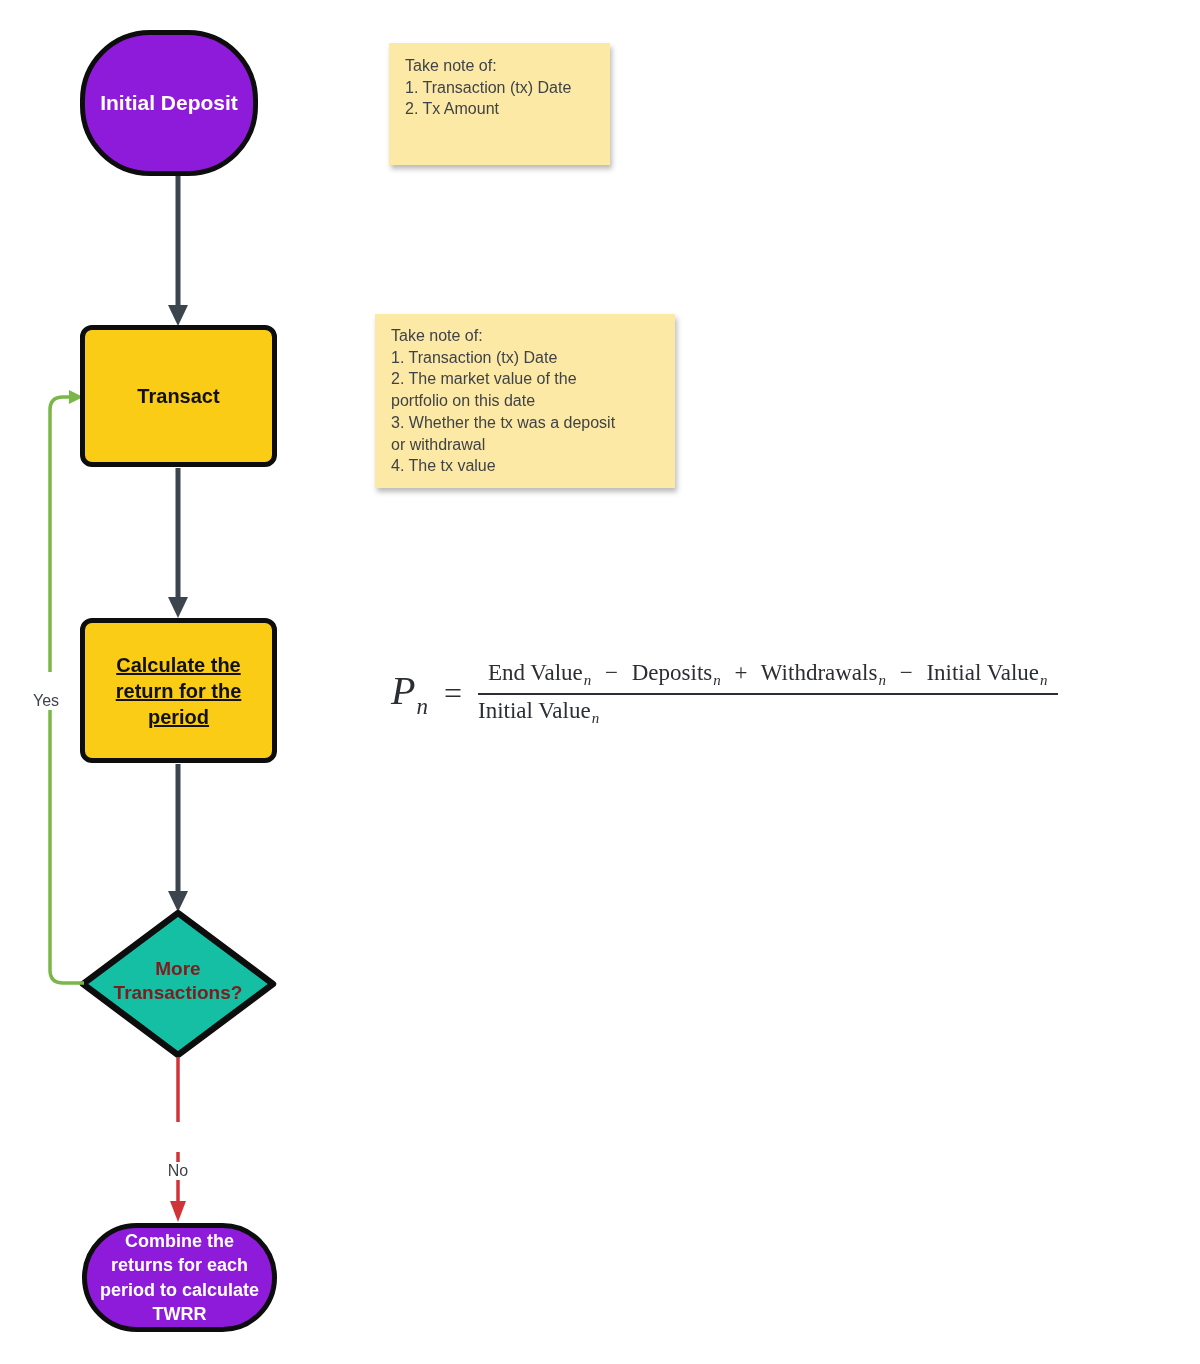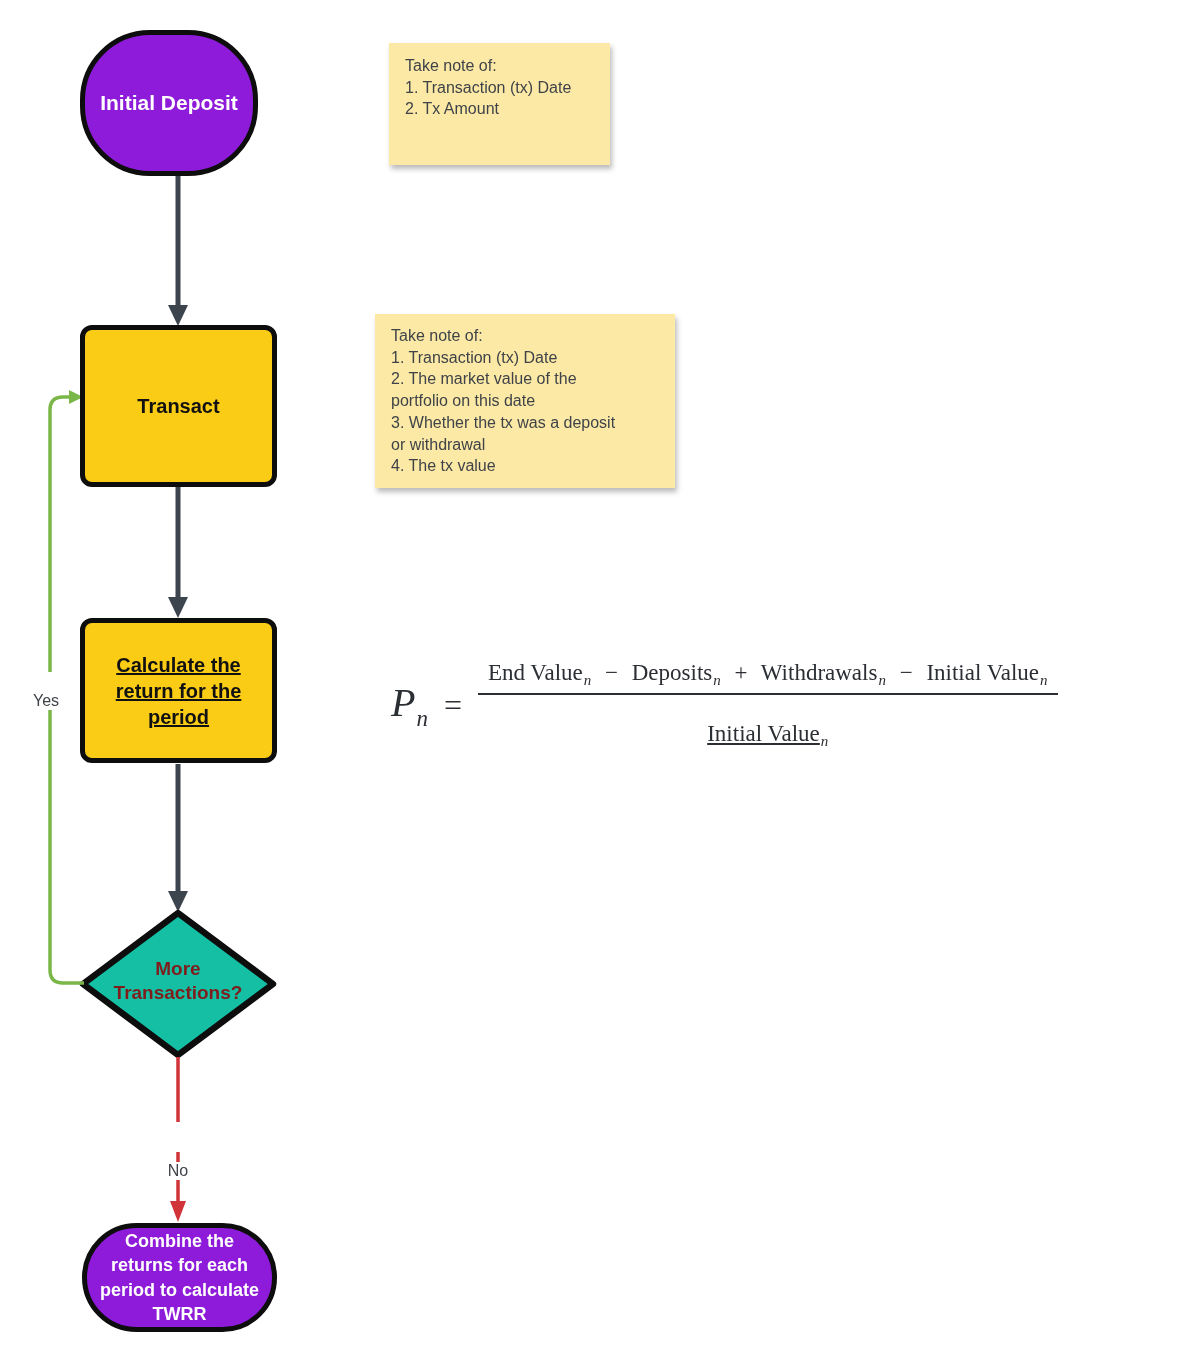--- a/index.html
+++ b/index.html
@@ -21,21 +21,21 @@
   .node {
     position:absolute; box-sizing:border-box; border:5px solid var(--ink,#0D0D0D);
     display:flex; align-items:center; justify-content:center;
     text-align:center; font-weight:bold; white-space:pre-line;
   }
   .start {
     left:80px; top:30px; width:178px; height:146px; border-radius:70px;
     background:var(--purple,#8E1BD9); color:#ffffff; font-size:21px; line-height:1.2;
   }
   .transact {
-    left:80px; top:325px; width:197px; height:162px; border-radius:12px;
+    left:80px; top:325px; width:197px; height:142px; border-radius:12px;
     background:var(--yellow,#FBCC15); color:#111111; font-size:20px;
   }
   .calc {
     left:80px; top:618px; width:197px; height:145px; border-radius:12px;
     background:var(--yellow,#FBCC15); color:#111111; font-size:20px; line-height:26px;text-decoration:underline;
   }
   .decision-label {
     position:absolute; left:93px; top:957px; width:170px; text-align:center;
     font-weight:bold; font-size:19px; line-height:24px; color:#7f1d1d; white-space:pre-line;
   }
@@ -65,23 +65,23 @@
   .note2 { left:375px; top:314px; width:300px; height:174px; padding:11px 16px; }
 
   .formula {
     position:absolute; color:var(--formula,#2B2E33);
     font-family:"Liberation Serif","DejaVu Serif",serif; white-space:nowrap;margin-left:8px;
   }
   .f1 { left:383px; top:660px; display:flex; align-items:center; }
   .f1 .lhs { font-size:40px; font-style:italic; }
   .f1 .lhs .sub-big { font-size:23px; font-style:italic; vertical-align:-10px; margin-left:1px; }
   .f1 .eq { font-size:32px; margin:0 16px; }
-  .frac { display:inline-flex; flex-direction:column; align-items:center;gap:17px; }
+  .frac { display:inline-flex; flex-direction:column; align-items:flex-start; }
   .frac .num { font-size:23px; padding:0 10px 4px; border-bottom:2px solid currentColor; }
-  .frac .den { font-size:23px; padding-top:9px;text-decoration:underline; }
+  .frac .den { font-size:23px; padding-top:3px; }
   .frac .op  { margin:0 8px; }
   .sub-it { font-size:15px; font-style:italic; vertical-align:-5px; margin-left:1px; }
 
   .f2 { left:375px; top:1243px; font-size:38px; }
   .f2 .eq { margin:0 12px; }
   .f2 .pvar { font-style:italic; }
   .f2 .sub-n  { font-size:24px; vertical-align:-8px; }
   .f2 .sub-n.it { font-style:italic; }
 </style>
 </head>

